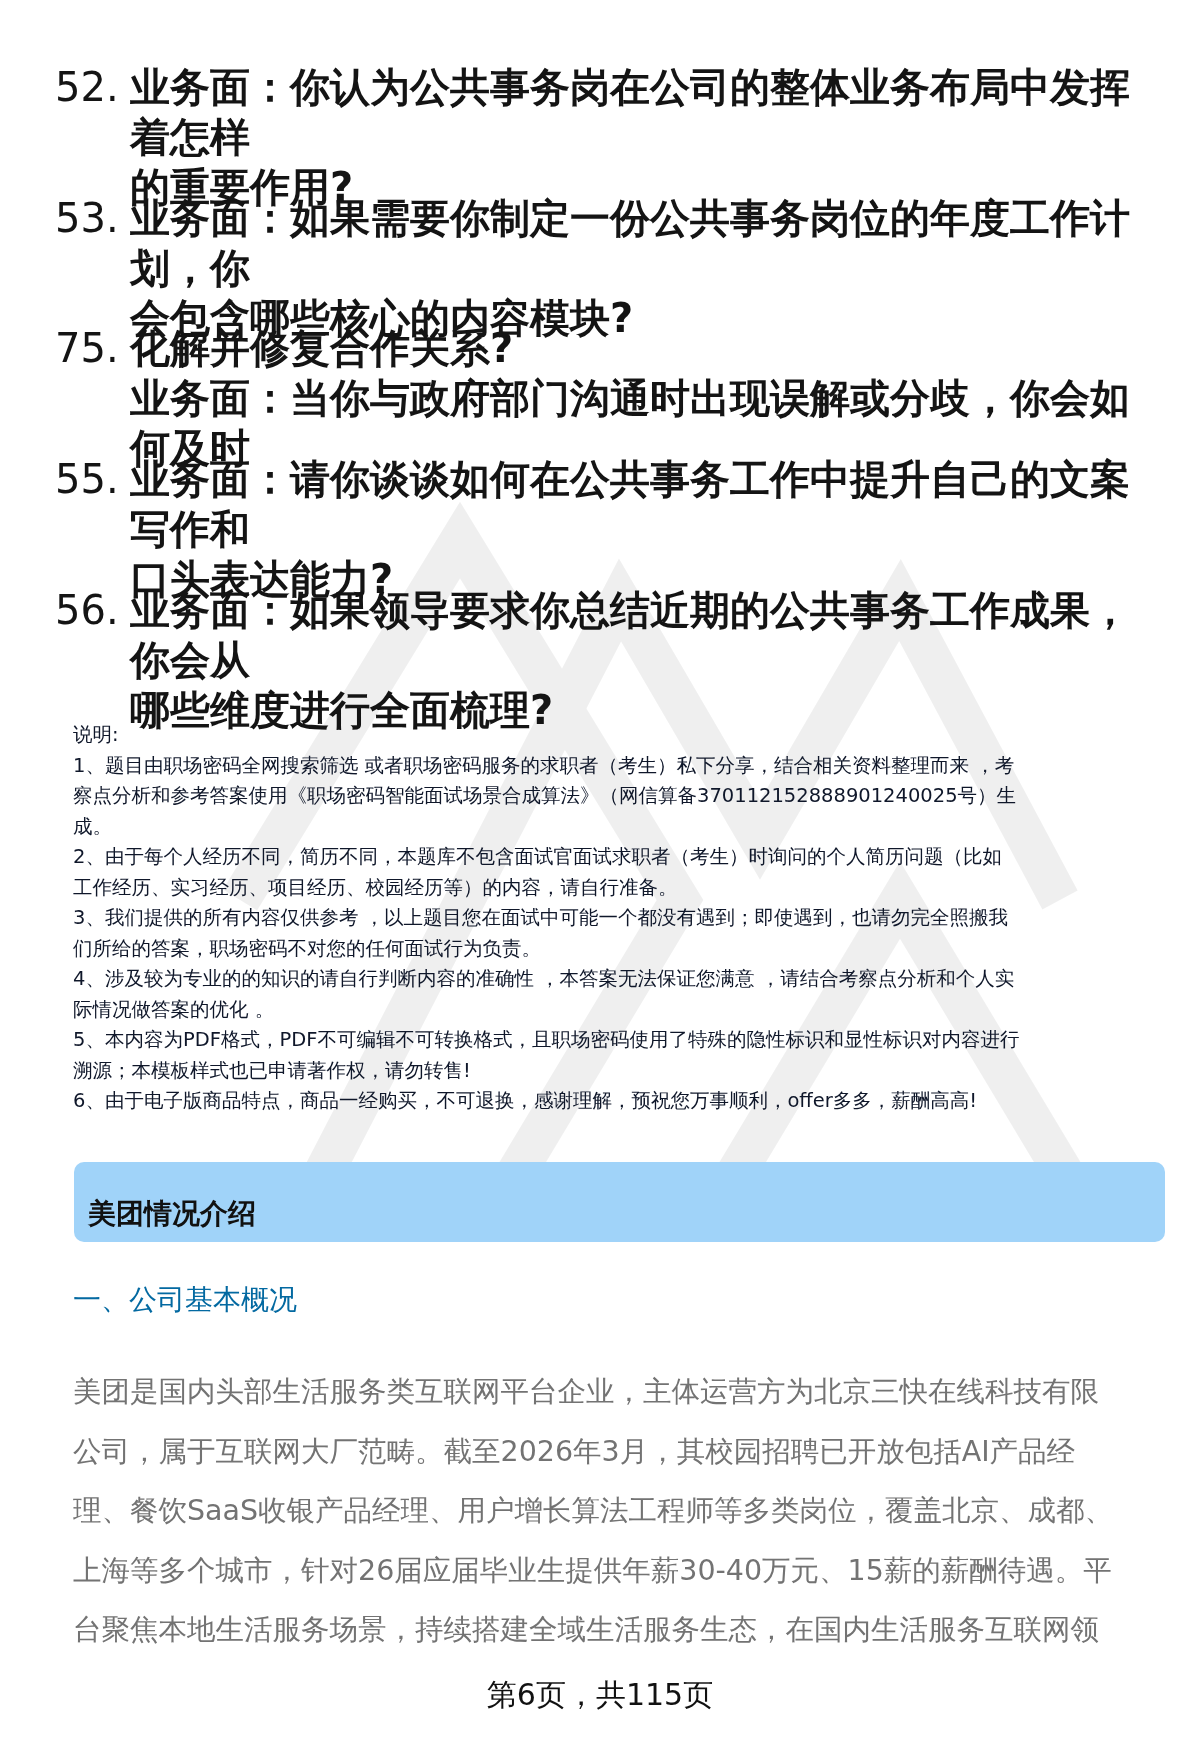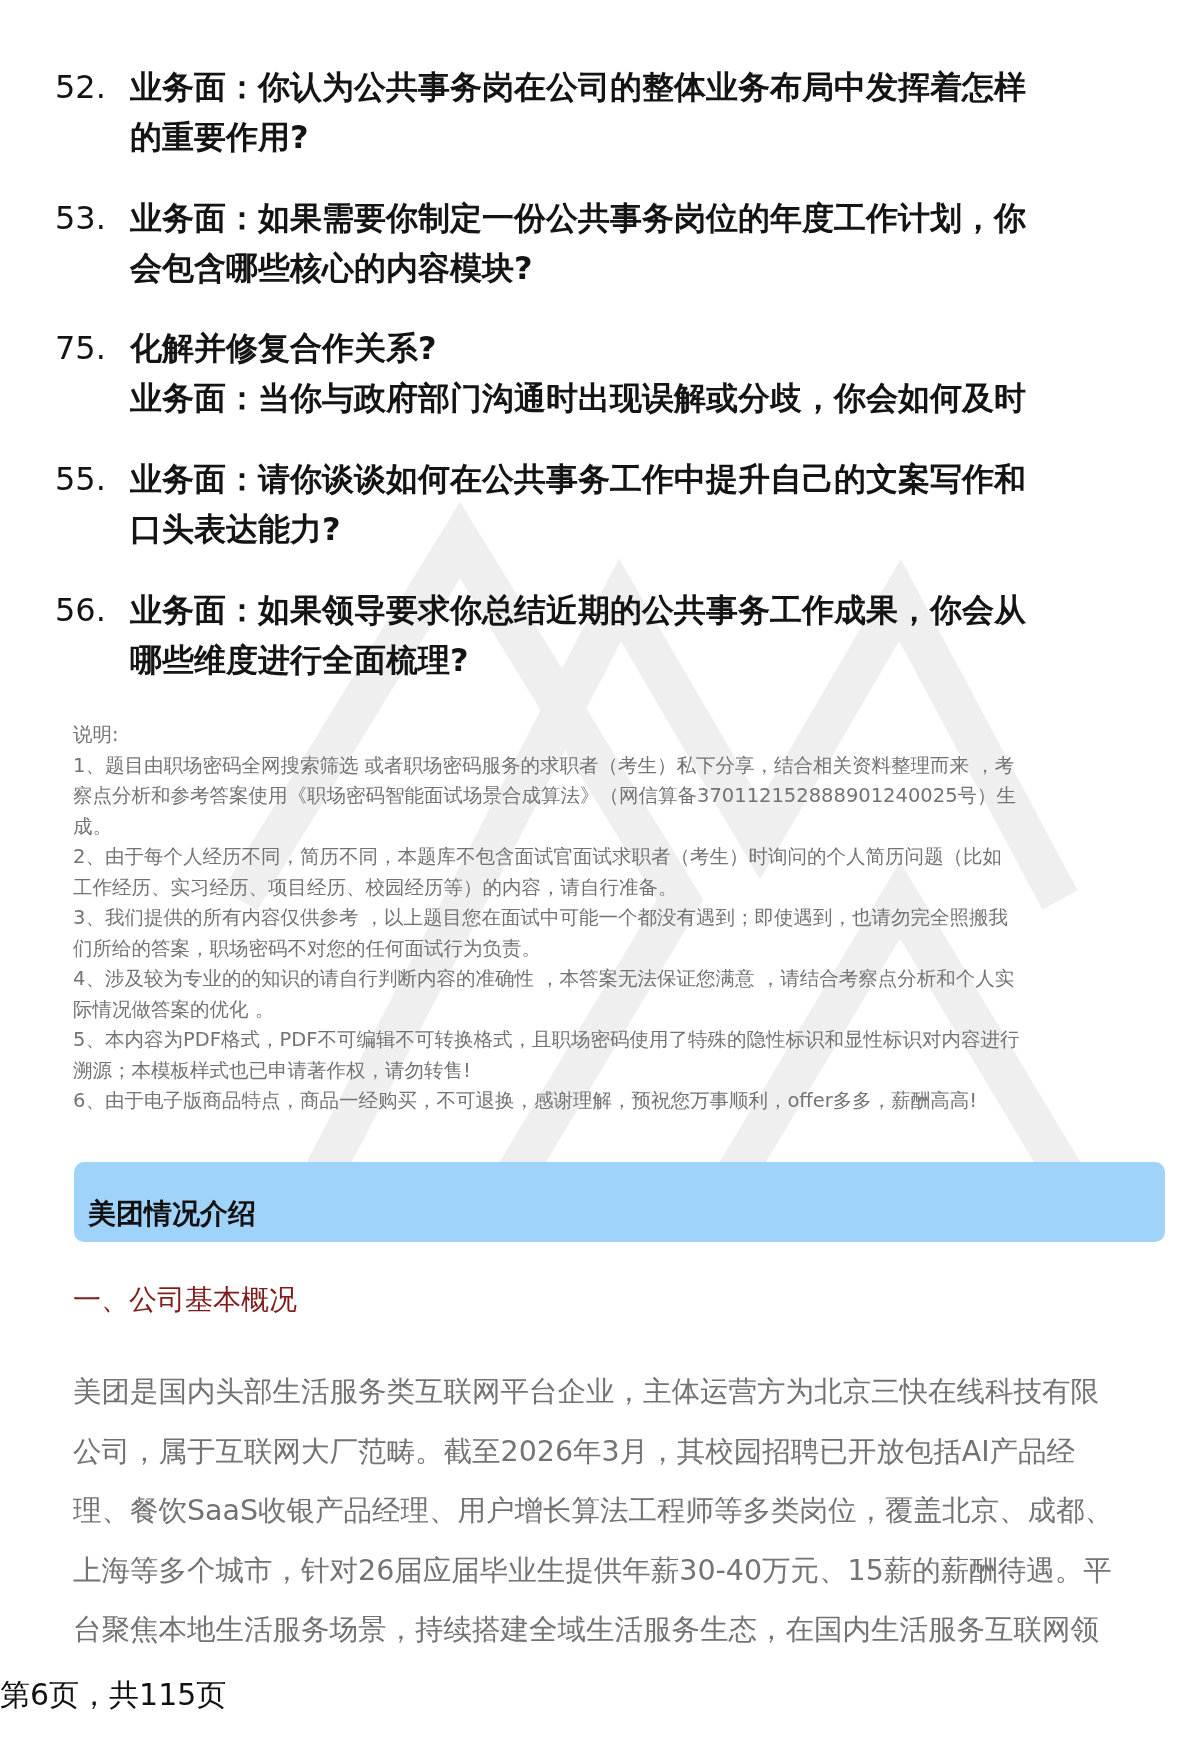--- a/index.html
+++ b/index.html
@@ -7,49 +7,49 @@
     width: 1200px; height: 1755px; position: relative; overflow: hidden;
     font-family: "DejaVu Sans", "Liberation Sans", sans-serif;
     color: #111111;
   }
   .watermark {
     position: absolute; left: 200px; top: 480px; width: 900px; height: 760px;
     pointer-events: none; opacity: 0.06;
   }
   .q {
     position: absolute; left: 55px; width: 1110px;
-    font-size: 32px; line-height: 50px; color: #141414;
+    font-size: 40px; line-height: 50px; color: #141414;
   }
   .q .num { position: absolute; left: 0; top: 0; width: 72px; }
   .q .body { margin-left: 75px; font-weight: bold; }
   .notes {
     position: absolute; left: 73px; top: 720px; width: 1095px;
-    font-size: 19.5px; line-height: 30.5px; color: #737373;
+    font-size: 19.5px; line-height: 30.5px; color: #0f172a;
   }
   .notes p { margin: 0; }
   .banner {
     position: absolute; left: 74px; top: 1162px; width: 1091px; height: 80px;
     background: #a0d3f9; border-radius: 10px;
     display: flex; align-items: center;
   }
   .banner .title {
     margin-left: 14px; font-size: 28px; font-weight: bold; color: #111111; margin-top: 24px;
   }
   .subhead {
     position: absolute; left: 73px; top: 1280px;
-    font-size: 28px; line-height: 40px; color: #7f1d1d;
+    font-size: 28px; line-height: 40px; color: #0369a1;
   }
   .para {
     position: absolute; left: 73px; top: 1362px; width: 1095px;
     font-size: 28.5px; line-height: 59.5px; color: #737373;
   }
   .para span { display: block; white-space: nowrap; }
   .footer {
     position: absolute; left: 0; width: 1200px; top: 1675px;
-    font-size: 30px; line-height: 40px; color: #111111;
+    text-align: center; font-size: 30px; line-height: 40px; color: #111111;
   }
 </style>
 </head>
 <body>
 
 <svg class="watermark" viewBox="0 0 900 760">
   <g fill="none" stroke="#000" stroke-width="40" stroke-linejoin="miter">
     <path d="M120 700 L420 120 L560 360 L700 120 L860 420"></path>
     <path d="M40 420 L260 60 L480 420 L300 720"></path>
     <path d="M520 720 L700 420 L880 720"></path>

